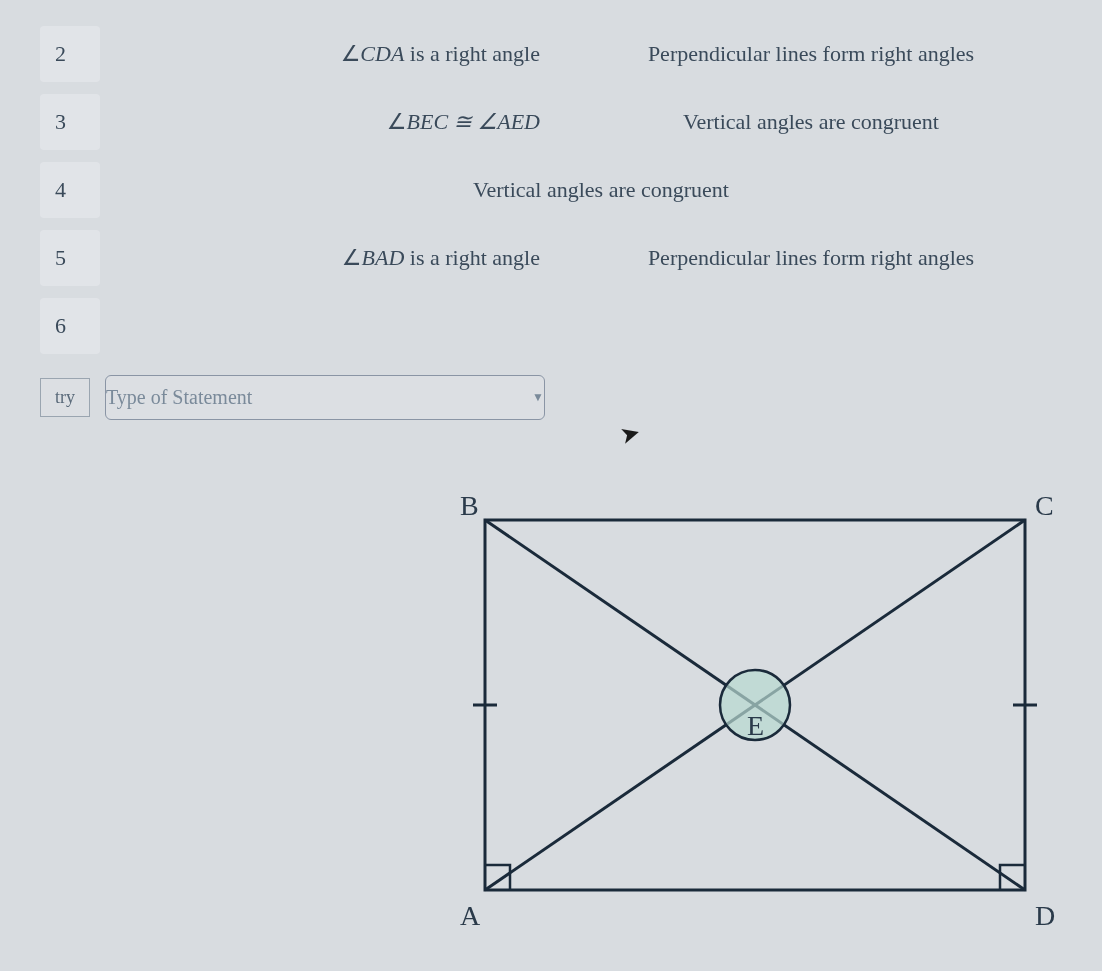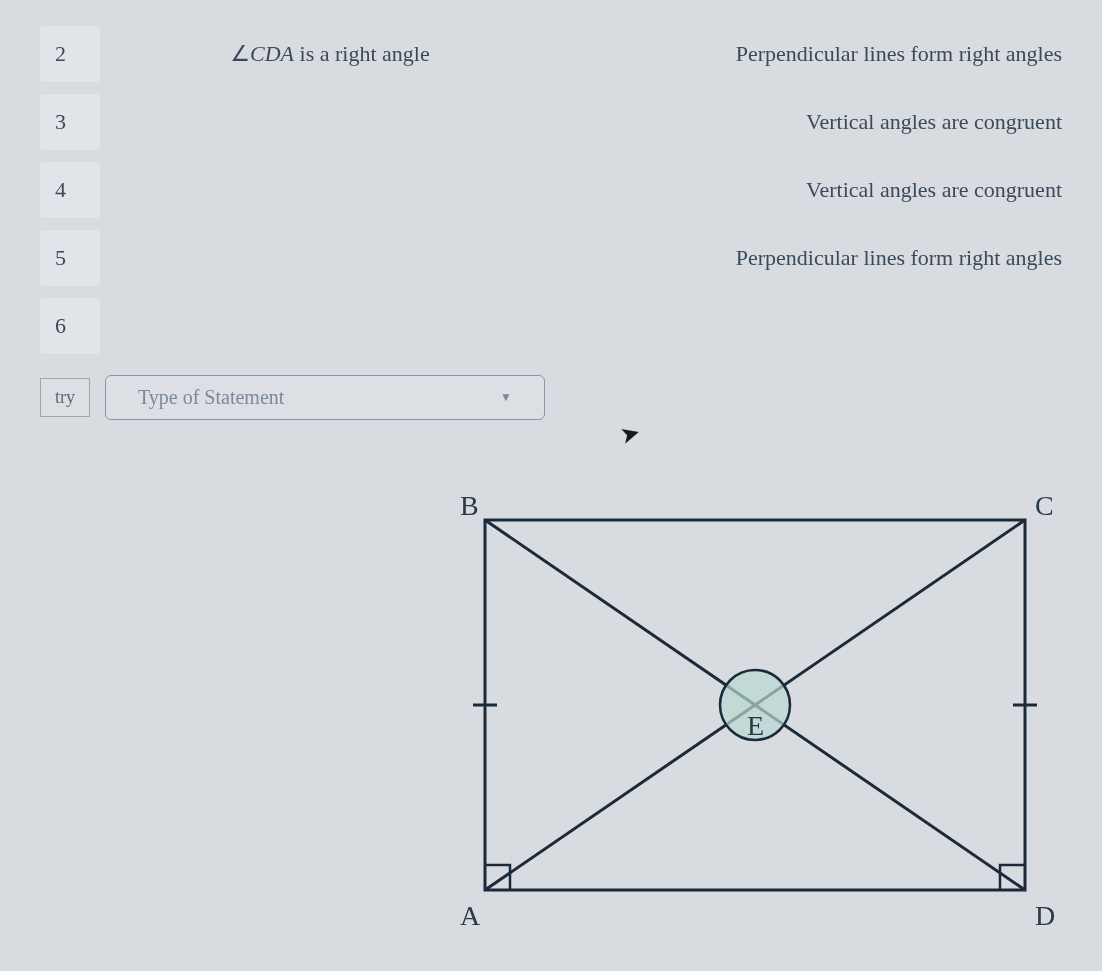--- a/index.html
+++ b/index.html
@@ -24,27 +24,27 @@
       padding-left: 15px;
       background: rgba(240,240,245,0.4);
       height: 56px;
       display: flex;
       align-items: center;
       border-radius: 4px;
       margin-right: 20px;
     }
     .statement {
       width: 420px;
-      text-align: center;
+      text-align: right;
       font-style: italic;
     }
     .statement .upright { font-style: normal; }
     .reason {
       flex: 1;
-      text-align: right;
+      text-align: center;
       padding-left: 20px;
     }
     .angle { font-style: normal; }
     .action-row {
       display: flex;
       align-items: center;
       margin-top: 15px;
       gap: 15px;
     }
     .try-btn {
@@ -53,21 +53,21 @@
       padding: 8px 14px;
       font-size: 18px;
       color: #5a6a7a;
       background: rgba(255,255,255,0.1);
       font-family: inherit;
       cursor: pointer;
     }
     .type-select {
       border: 1.5px solid #8a95a5;
       border-radius: 6px;
-      padding: 10px 32px;
+      padding: 10px 0;
       font-size: 20px;
       color: #7a8a9a;
       background: rgba(255,255,255,0.1);
       width: 440px;
       display: flex;
       justify-content: space-between;
       align-items: center;
       cursor: pointer;
       font-family: inherit;
     }
@@ -104,30 +104,36 @@
   <div class="proof-row">
     <div class="row-num">2</div>
     <div class="statement">
       <span class="angle">∠</span><span>CDA</span><span class="upright"> is a right angle</span>
     </div>
     <div class="reason">Perpendicular lines form right angles</div>
   </div>
 
   <div class="proof-row">
     <div class="row-num">3</div>
+    <div class="statement">
+      <span class="angle">∠</span><span>BEC ≅ ∠AED</span>
+    </div>
     <div class="reason">Vertical angles are congruent</div>
   </div>
 
   <div class="proof-row">
     <div class="row-num">4</div>
     <div class="reason">Vertical angles are congruent</div>
   </div>
 
   <div class="proof-row">
     <div class="row-num">5</div>
+    <div class="statement">
+      <span class="angle">∠</span><span>BAD</span><span class="upright"> is a right angle</span>
+    </div>
     <div class="reason">Perpendicular lines form right angles</div>
   </div>
 
   <div class="proof-row">
     <div class="row-num">6</div>
   </div>
 </div>
 
 <div class="action-row">
   <button class="try-btn">try</button>

